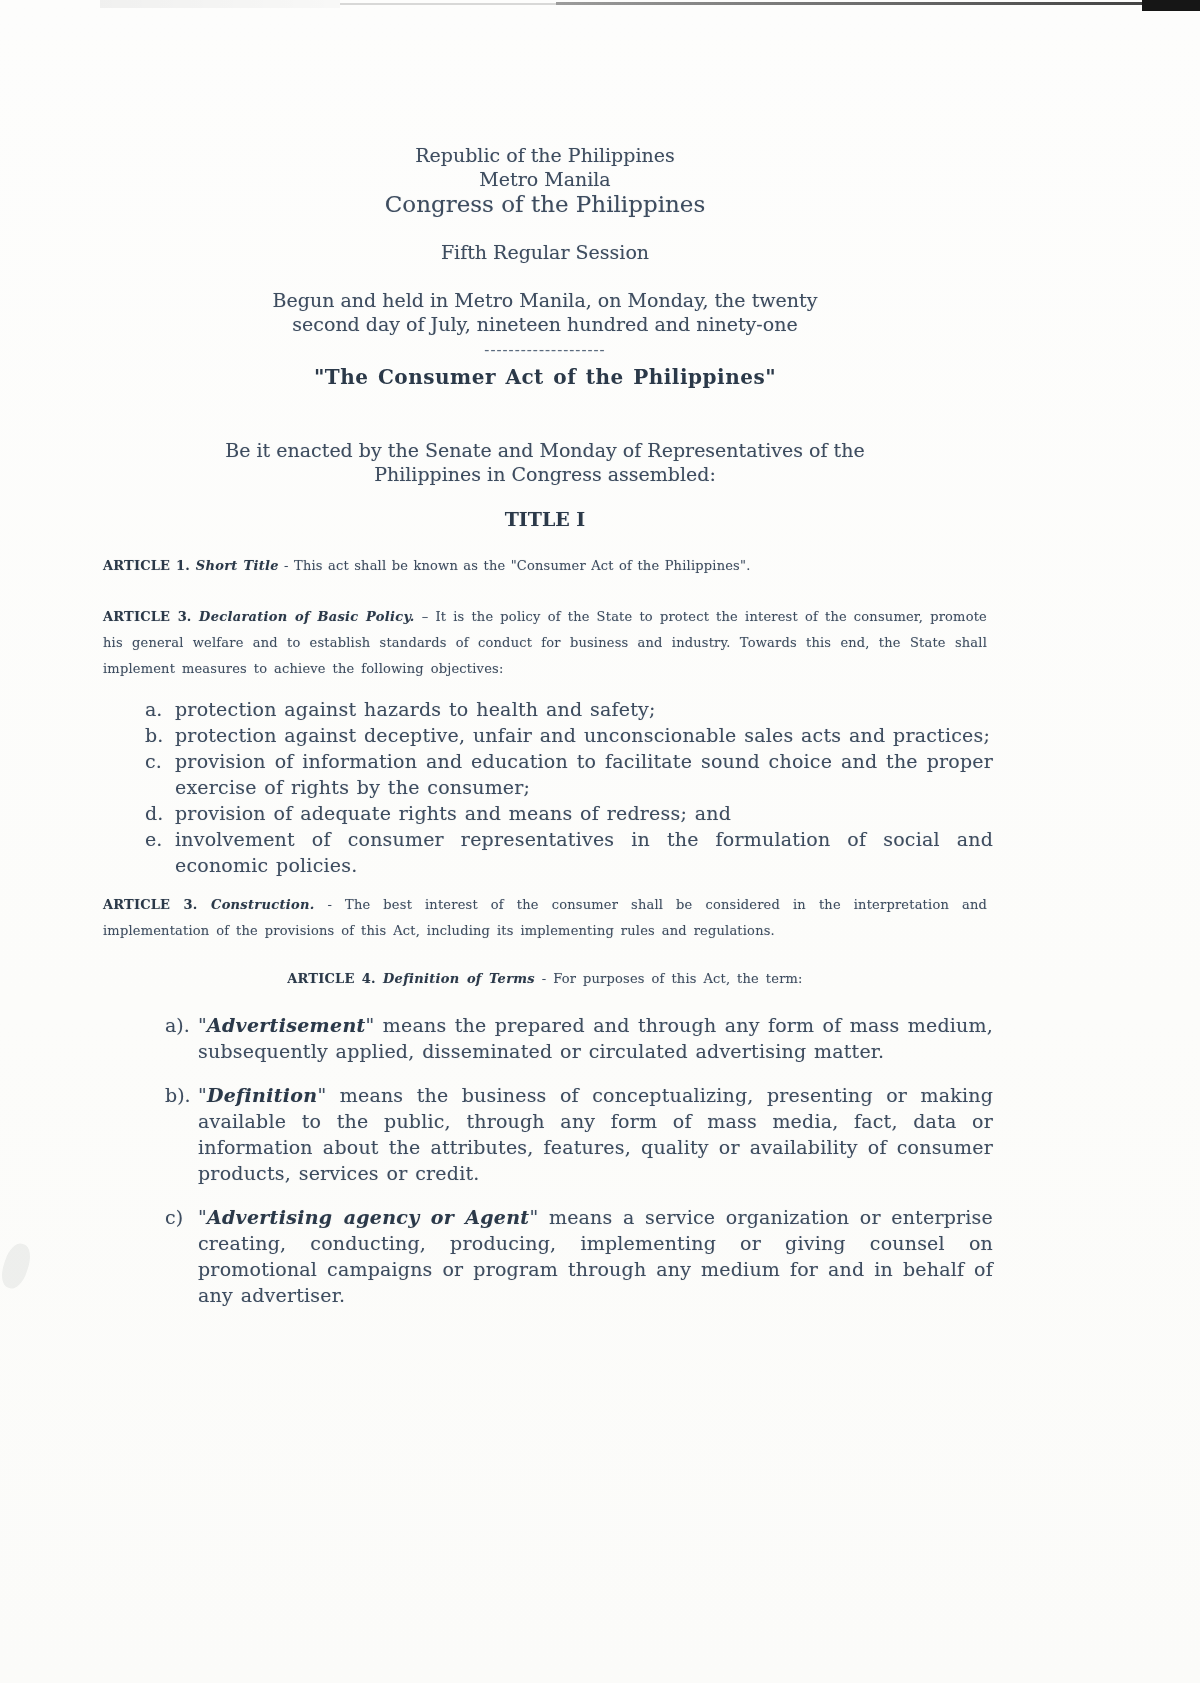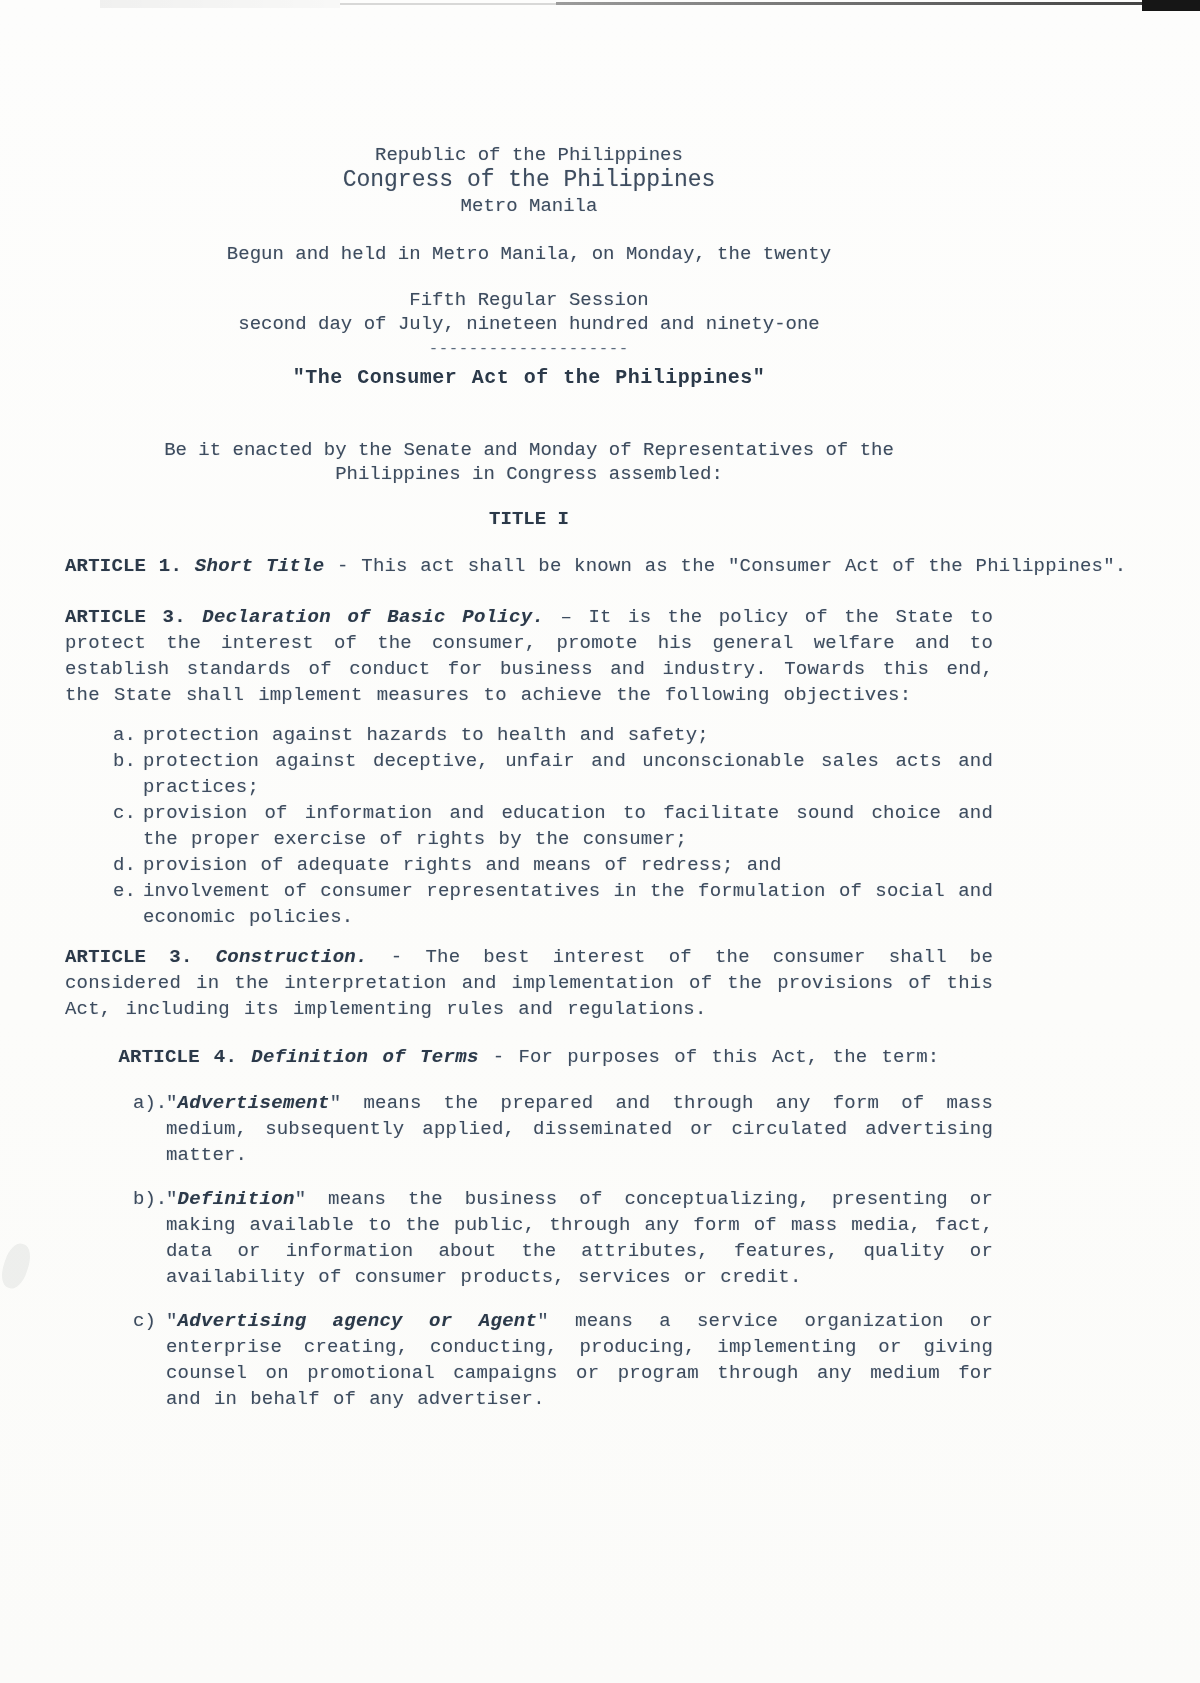--- a/index.html
+++ b/index.html
@@ -19,39 +19,39 @@
   .art-top-left   { position:absolute; top:0; left:100px; width:240px; height:8px;
                     background: linear-gradient(to right, rgba(0,0,0,.05), rgba(0,0,0,.02)); }
   .art-top-mid    { position:absolute; top:3px; left:340px; width:216px; height:2px;
                     background: rgba(50,50,50,.18); }
   .art-top-line   { position:absolute; top:2px; left:556px; width:586px; height:3px;
                     background: linear-gradient(to right, rgba(60,60,60,.5), rgba(35,35,35,.85)); }
   .art-top-blob   { position:absolute; top:0; left:1142px; width:58px; height:11px; background:#161616; }
   .art-left-smudge{ position:absolute; top:1243px; left:4px; width:24px; height:46px;
                     background: rgba(20,30,40,.06); transform: rotate(18deg); border-radius: 45%; }
 
-  .content { padding: 143px 207px 0 65px; font-family: Liberation Mono, monospace; }
+  .content { padding: 143px 207px 0 97px; }
 
   
   .hdr { text-align: center; }
   .h-line   { font-size: 19px; line-height: 24px; text-shadow: 0 0 1px rgba(61,76,95,.28); }
   .h-congress { font-size: 23px; line-height: 27px; }
   .h-session  { margin-top: 22px; }
   .h-held1    { margin-top: 24px; }
   .h-sep      { margin-top: 2px; font-size: 15px; letter-spacing: 1px; color: #5a6a7e; }
   .act-no     { margin-top: 23px; font-size: 30px; line-height: 34px; font-weight: bold;
                 letter-spacing: 2px; color: #2b3949; text-shadow: 0 0 1px rgba(43,57,73,.3); }
   .act-title  { margin-top: 3px; font-size: 20px; line-height: 25px; font-weight: bold;
                 letter-spacing: .5px; word-spacing: 2px; color: #2b3949; }
   .h-enact1   { margin-top: 48px; }
   .title-i    { margin-top: 21px; font-weight: bold; color: #2b3949; }
   .title-sub  { font-weight: bold; color: #2b3949; letter-spacing: .5px; }
 
   
-  .article { margin: 0; font-size: 19px; line-height: 26px; text-align: justify;
+  .article { margin: 6px; font-size: 13px; line-height: 26px; text-align: justify;
              word-spacing: 2.5px; letter-spacing: .2px;
              text-shadow: 0 0 1px rgba(61,76,95,.25); }
   .article b, .obj b, .def b { color: #2b3949; }
   .article i, .def i { letter-spacing: .3px; }
   .a1 { margin-top: 22px; text-align: left; white-space: nowrap; word-spacing: 1px; }
   .a2 { margin-top: 25px; }
   .a3 { margin-top: 14px; }
   .a4 { margin-top: 22px; text-align: center; }
 
   
@@ -77,24 +77,24 @@
   <div class="art-top-left"></div>
   <div class="art-top-mid"></div>
   <div class="art-top-line"></div>
   <div class="art-top-blob"></div>
   <div class="art-left-smudge"></div>
 
   <div class="content">
 
     <div class="hdr">
       <div class="h-line">Republic of the Philippines</div>
+      <div class="h-line">Metro Manila</div>
       <div class="h-line h-congress">Congress of the Philippines</div>
-      <div class="h-line">Metro Manila</div>
+      <div class="h-line h-session">Fifth Regular Session</div>
       <div class="h-line h-held1">Begun and held in Metro Manila, on Monday, the twenty</div>
-      <div class="h-line h-session">Fifth Regular Session</div>
       <div class="h-line">second day of July, nineteen hundred and ninety-one</div>
       <div class="h-line h-sep">--------------------</div>
 
       <div class="act-title">"The Consumer Act of the Philippines"</div>
 
       <div class="h-line h-enact1">Be it enacted by the Senate and Monday of Representatives of the</div>
       <div class="h-line">Philippines in Congress assembled:</div>
 
       <div class="h-line title-i">TITLE I</div>
     </div>

